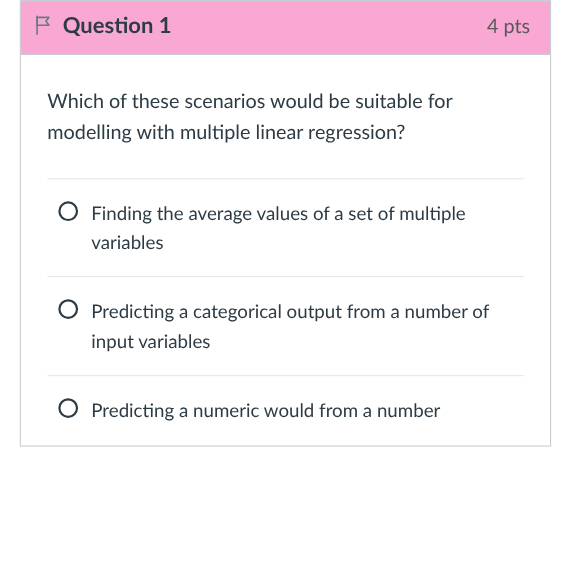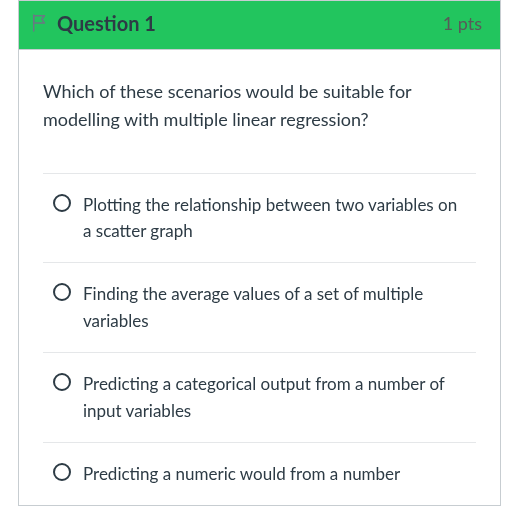--- a/index.html
+++ b/index.html
@@ -18,21 +18,21 @@
     .question-card {
       border: 1px solid #c7cdd1;
       margin: 0 18px;
     }
     .question-header {
       display: flex;
       align-items: center;
       justify-content: space-between;
       padding: 10px 18px 14px 12px;
       border-bottom: 1px solid #c7cdd1;
-      background: #22c55e;
+      background: #f9a8d4;
     }
     .header-left {
       display: flex;
       align-items: center;
       gap: 8px;
     }
     .flag-icon {
       width: 18px;
       height: 20px;
       display: block;
@@ -46,21 +46,21 @@
       font-size: 18px;
       color: #595959;
     }
     .question-body {
       padding: 28px 24px 0 24px;
     }
     .question-text {
       font-size: 18px;
       line-height: 1.55;
       color: #2d3b45;
-      margin-bottom: 39px;
+      margin-bottom: 28px;
     }
     .options {
       border-top: 1px solid #e5e7e9;
     }
     .option {
       display: flex;
       align-items: flex-start;
       gap: 12px;
       padding: 18px 10px 18px 10px;
       border-bottom: 1px solid #e5e7e9;
@@ -92,32 +92,28 @@
   <div class="question-header">
     <div class="header-left">
       <span>
         <svg class="flag-icon" viewBox="0 0 20 22">
           <path d="M3 2 L3 20" stroke="#6a7883" stroke-width="1.6" fill="none" stroke-linecap="round"></path>
           <path d="M3 3 L15 3 L12 7 L15 11 L3 11 Z" fill="none" stroke="#6a7883" stroke-width="1.6" stroke-linejoin="round"></path>
         </svg>
       </span>
       <span class="question-title">Question 1</span>
     </div>
-    <span class="points">1 pts</span>
+    <span class="points">4 pts</span>
   </div>
 
   <div class="question-body">
     <p class="question-text">Which of these scenarios would be suitable for modelling with multiple linear regression?</p>
 
     <div class="options">
 
-      <label class="option">
-        <span class="radio"></span>
-        <span class="option-text">Plotting the relationship between two variables on a scatter graph</span>
-      </label>
 
       <label class="option">
         <span class="radio"></span>
         <span class="option-text">Finding the average values of a set of multiple variables</span>
       </label>
 
       <label class="option">
         <span class="radio"></span>
         <span class="option-text">Predicting a categorical output from a number of input variables</span>
       </label>

